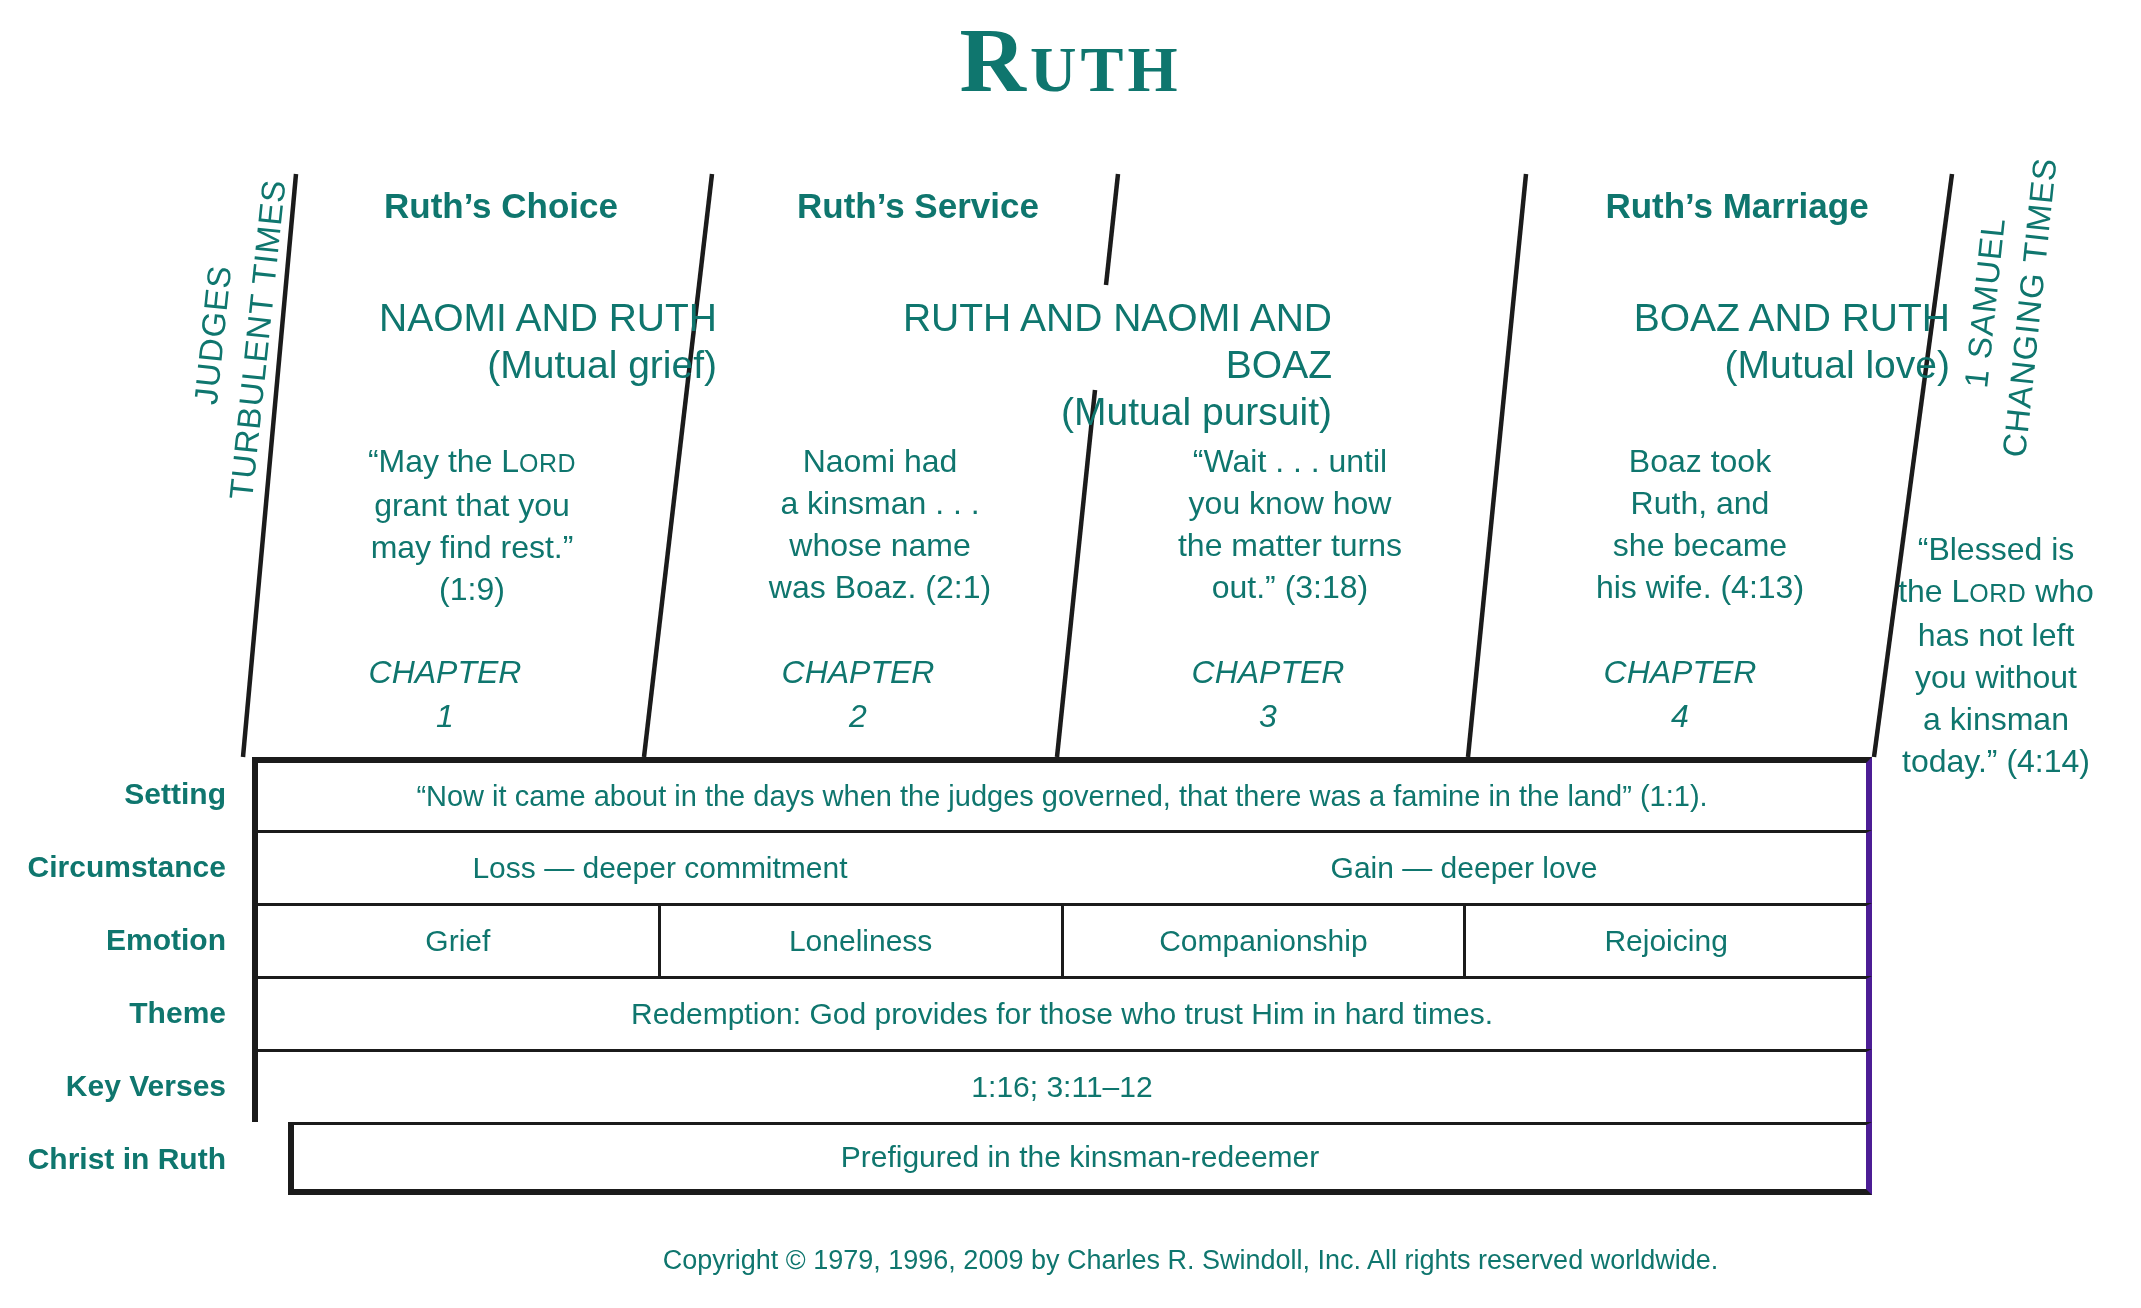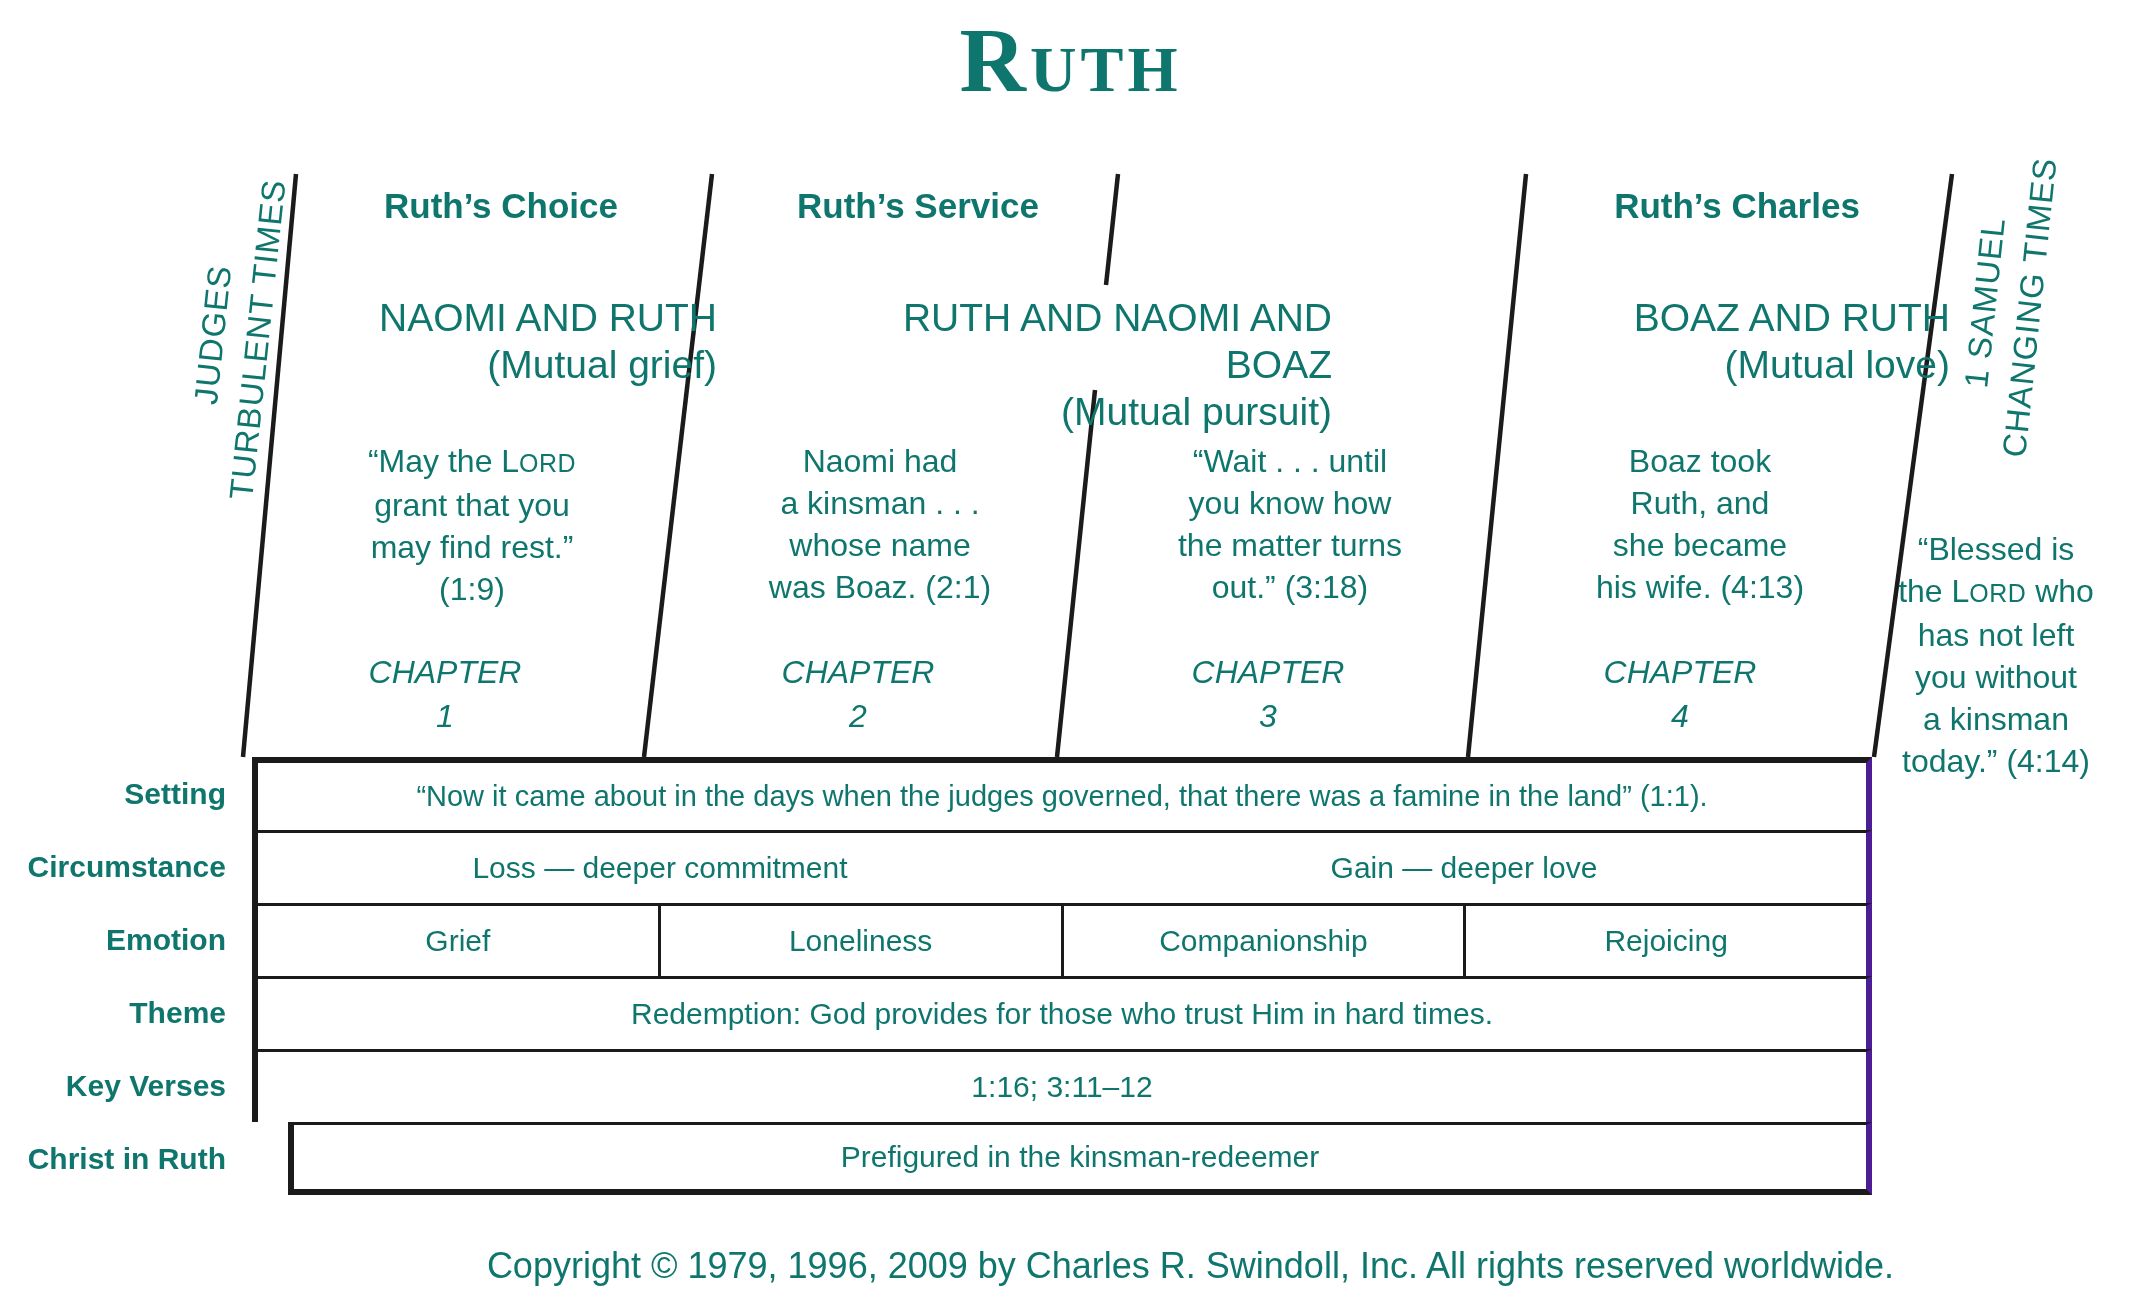--- a/index.html
+++ b/index.html
@@ -60,21 +60,21 @@
             border-top:3px solid #1b1b1b;font-size:30px;}
   .trow:first-child .tcontent{border-top:6px solid #1b1b1b;}
   .trow:last-child  .tcontent{border-bottom:6px solid #1b1b1b;margin-left:36px;}
   .tcell{flex:1;display:flex;align-items:center;justify-content:center;
          text-align:center;padding:0 10px;box-sizing:border-box;}
   .tcell.divided{border-left:3px solid #1b1b1b;}
   .setting-cell{font-size:29px;}
 
   
   .footer{position:absolute;left:240px;top:1245px;width:1901px;text-align:center;
-          font-size:36px;}
+          font-size:27px;}
 </style>
 </head>
 <body>
 
 <div class="page">
 
   <div class="title" id="book-title">R<span class="sc">UTH</span></div>
 
   <svg class="lines" width="2141" height="1308" viewBox="0 0 2141 1308">
     <line x1="296" y1="174" x2="243" y2="757" stroke="#1b1b1b" stroke-width="4.5"></line>
@@ -89,21 +89,21 @@
     <div>JUDGES</div>
     <div>TURBULENT TIMES</div>
   </div>
   <div class="margin-label margin-right">
     <div>1 SAMUEL</div>
     <div>CHANGING TIMES</div>
   </div>
 
   <div class="col-header h1">Ruth’s Choice</div>
   <div class="col-header h2">Ruth’s Service</div>
-  <div class="col-header h4">Ruth’s Charles</div>
+  <div class="col-header h4">Ruth’s Marriage</div>
 
   <div class="caption-block cap1">
     <div>NAOMI AND RUTH</div>
     <div>(Mutual grief)</div>
   </div>
   <div class="caption-block cap23">
     <div>RUTH AND NAOMI AND BOAZ</div>
     <div>(Mutual pursuit)</div>
   </div>
   <div class="caption-block cap4">

